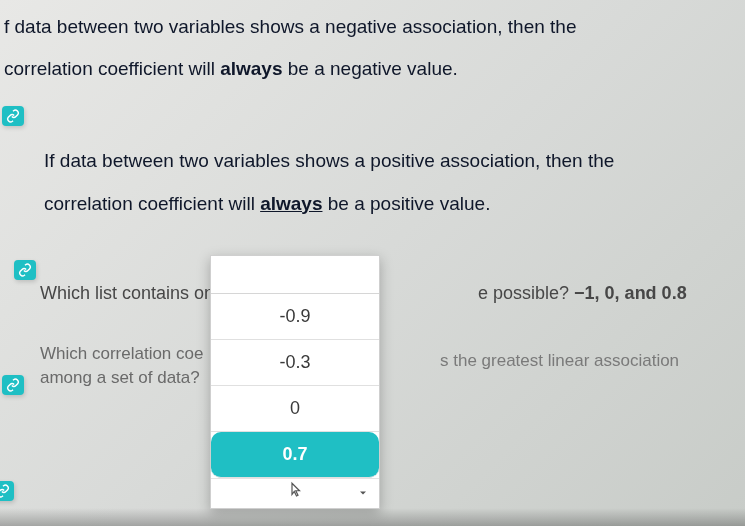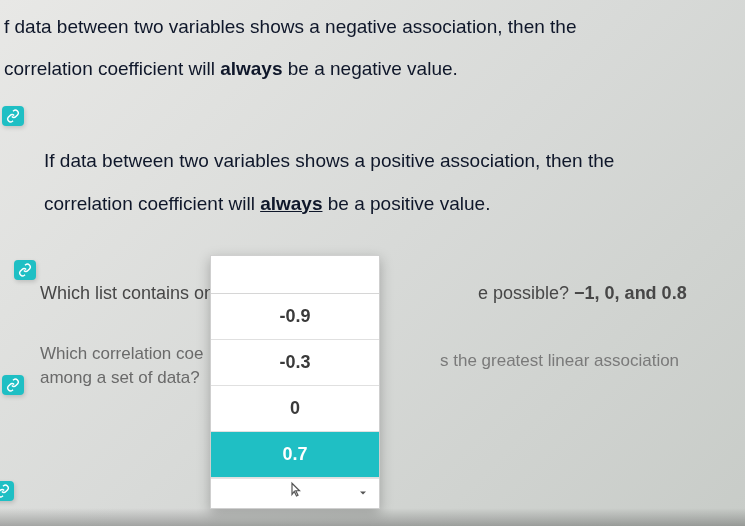--- a/index.html
+++ b/index.html
@@ -46,24 +46,23 @@
     .dropdown-display { height: 38px; border-bottom: 1px solid #d6d6d6; }
     .dropdown-option {
       height: 46px;
       display: flex;
       align-items: center;
       justify-content: center;
       font-size: 18px;
       color: #3a3a3a;
       border-bottom: 1px solid #e0e0e0;
       cursor: pointer;
-      font-weight: bold;
     }
     .dropdown-option:last-of-type { border-bottom: none; }
-    .dropdown-option.selected { background: #1fbfc4; color: #ffffff; font-weight: bold; }
+    .dropdown-option.selected { background: #1fbfc4; color: #ffffff; font-weight: bold; border-radius: 10px; }
     .dropdown-footer {
       height: 30px;
       display: flex;
       align-items: flex-start;
       justify-content: center;
       position: relative;
       border-top: 1px solid #e4e4e4;
     }
     .chevron-down {
       position: absolute;

